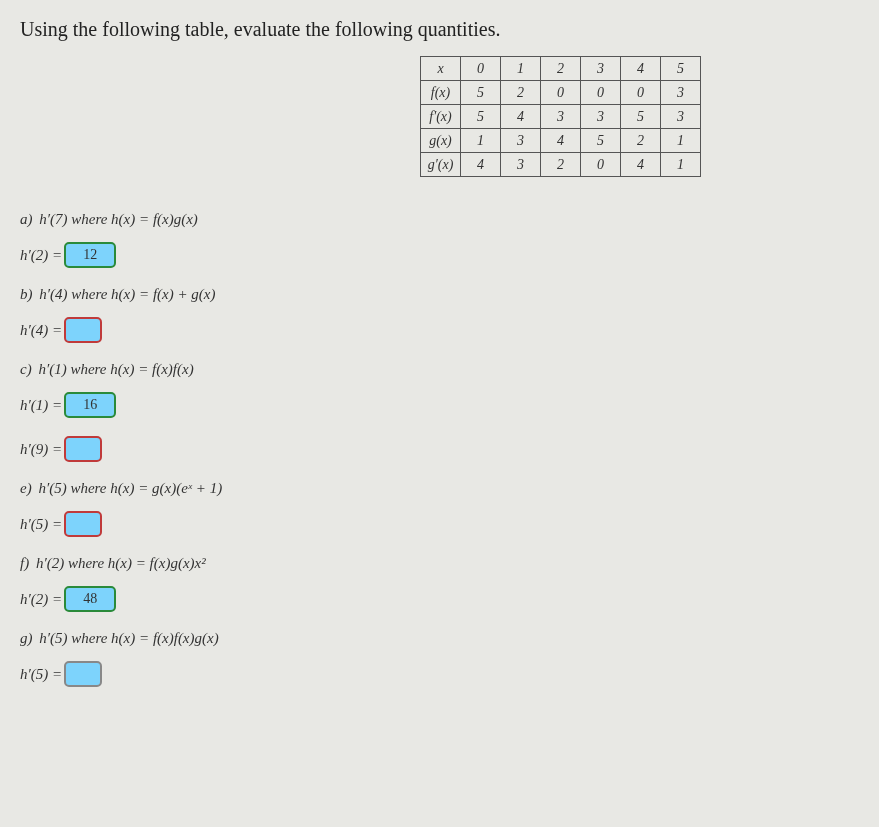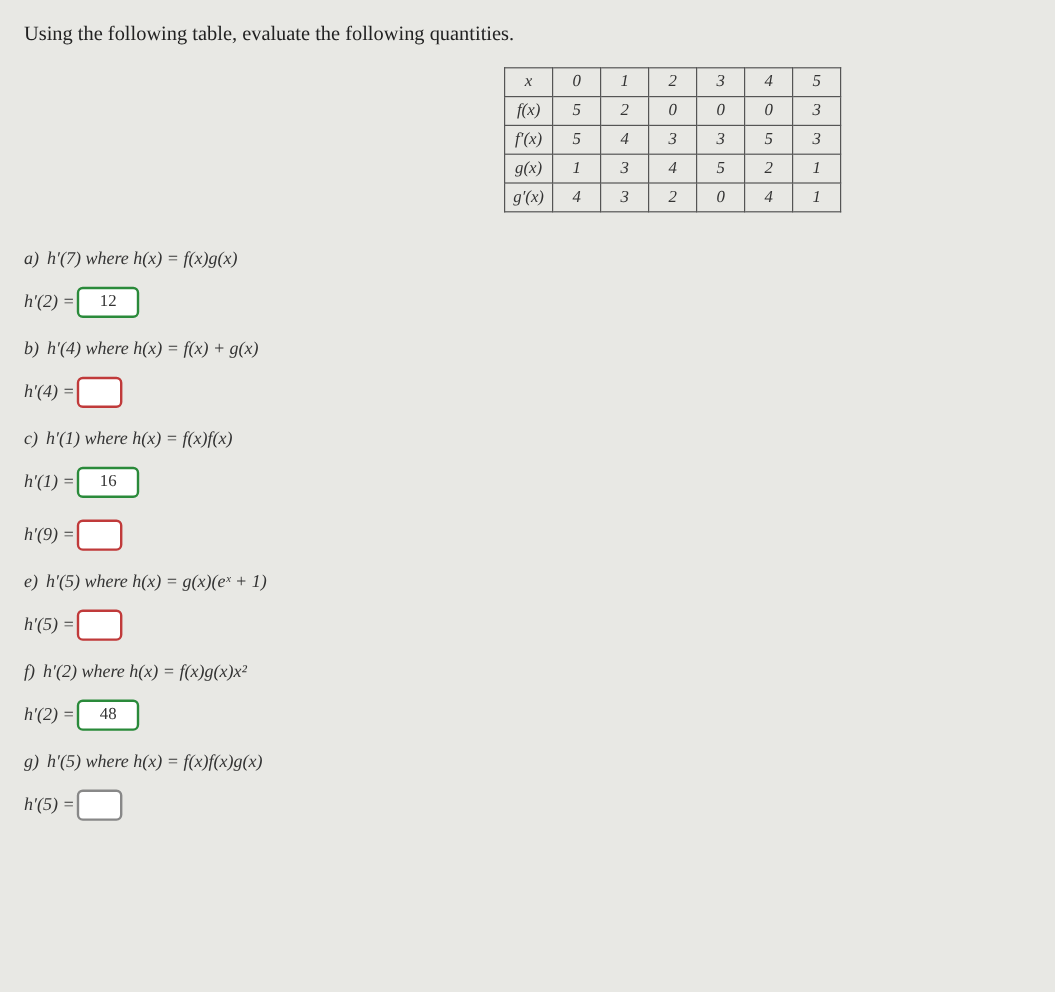--- a/index.html
+++ b/index.html
@@ -6,21 +6,21 @@
     body {
       font-family: Georgia, 'Times New Roman', serif;
       background: #e8e8e4;
       color: #333;
       width: 879px;
       height: 827px;
       padding: 18px 20px;
       position: relative;
     }
     .instructions {
-      font-size: 17px;
+      font-size: 20px;
       margin-bottom: 10px;
       color: #222;
     }
     .data-table {
       position: absolute;
       top: 56px;
       left: 420px;
       border-collapse: collapse;
       background: #e8e8e4;
     }
@@ -64,21 +64,21 @@
       display: inline-block;
       min-width: 34px;
       height: 26px;
       border: 2px solid;
       border-radius: 5px;
       text-align: center;
       line-height: 22px;
       font-size: 14px;
       font-style: normal;
       padding: 0 17px;
-      background: #ffffff;
+      background: #7dd3fc;
     }
     .green { border-color: #2a8a3a; color:#333; }
     .red { border-color: #c03a3a; }
     .gray { border-color: #888; }
   </style>
 </head>
 <body>
 
 <div class="instructions">Using the following table, evaluate the following quantities.</div>
 

